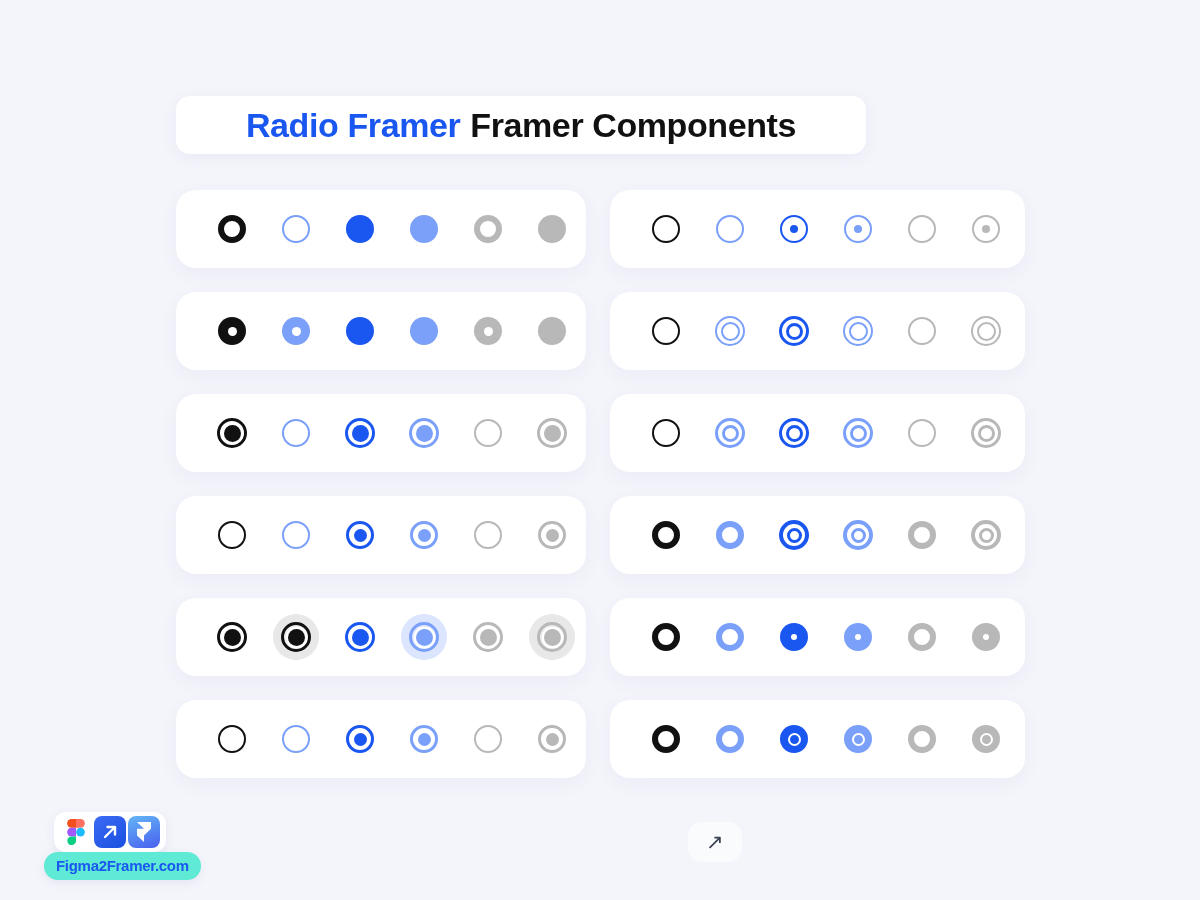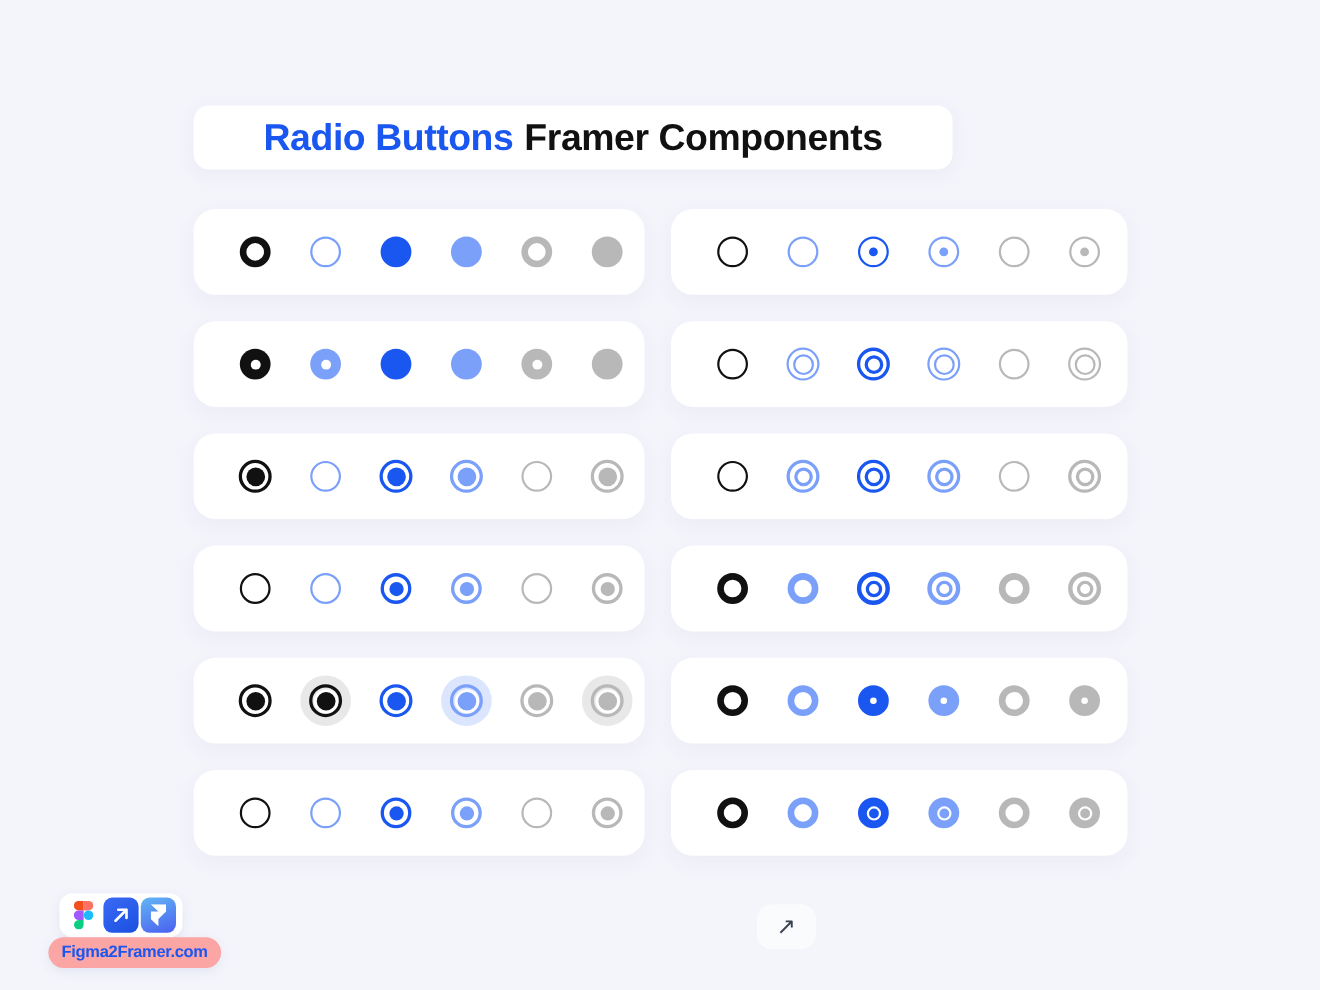--- a/index.html
+++ b/index.html
@@ -155,21 +155,21 @@
     padding: 4px 6px;
     box-shadow: 0 3px 10px rgba(80,90,160,0.10);
   }
   .ic { width: 32px; height: 32px; border-radius: 8px; display:flex; align-items:center; justify-content:center; }
   .ic-figma { background: #ffffff; }
   .ic-arrow { background: linear-gradient(145deg,#3b6bf5,#1a4fe0); }
   .ic-framer{ background: linear-gradient(160deg,#62b6f5,#4a5ff0); }
   .brand-pill {
     position: absolute;
     left: 0; top: 44px;
-    background: #fca5a5;
+    background: #5eead4;
     border-radius: 14px;
     padding: 5px 12px;
     box-shadow: 0 3px 10px rgba(80,90,160,0.10);
   }
   .brand-pill span {
     font-size: 15px; font-weight: 700; color: #1a56f0; letter-spacing: -0.3px;
     white-space: nowrap;
   }
 
   .url-pill {
@@ -185,21 +185,21 @@
     font-size: 23px; font-weight: 500; color: #8aa6f7; letter-spacing: -0.4px;
     white-space: nowrap;
   }
   .url-pill .url-arrow { font-size: 21px; color: #3b4253; }
 </style>
 </head>
 <body>
 
 <div class="title-card">
   <div class="title-text">
-    <span class="title-accent">Radio Buttons</span><span class="title-rest">Framer Components</span>
+    <span class="title-accent">Radio Framer</span><span class="title-rest">Framer Components</span>
   </div>
 </div>
 
 <div class="grid" id="grid">
     <div class="row">
       <div class="card left">
         <div class="slots">
           <div class="slot">
             <div class="radio sh-thickring" style="color: rgb(17, 17, 17);"></div>
           </div>

